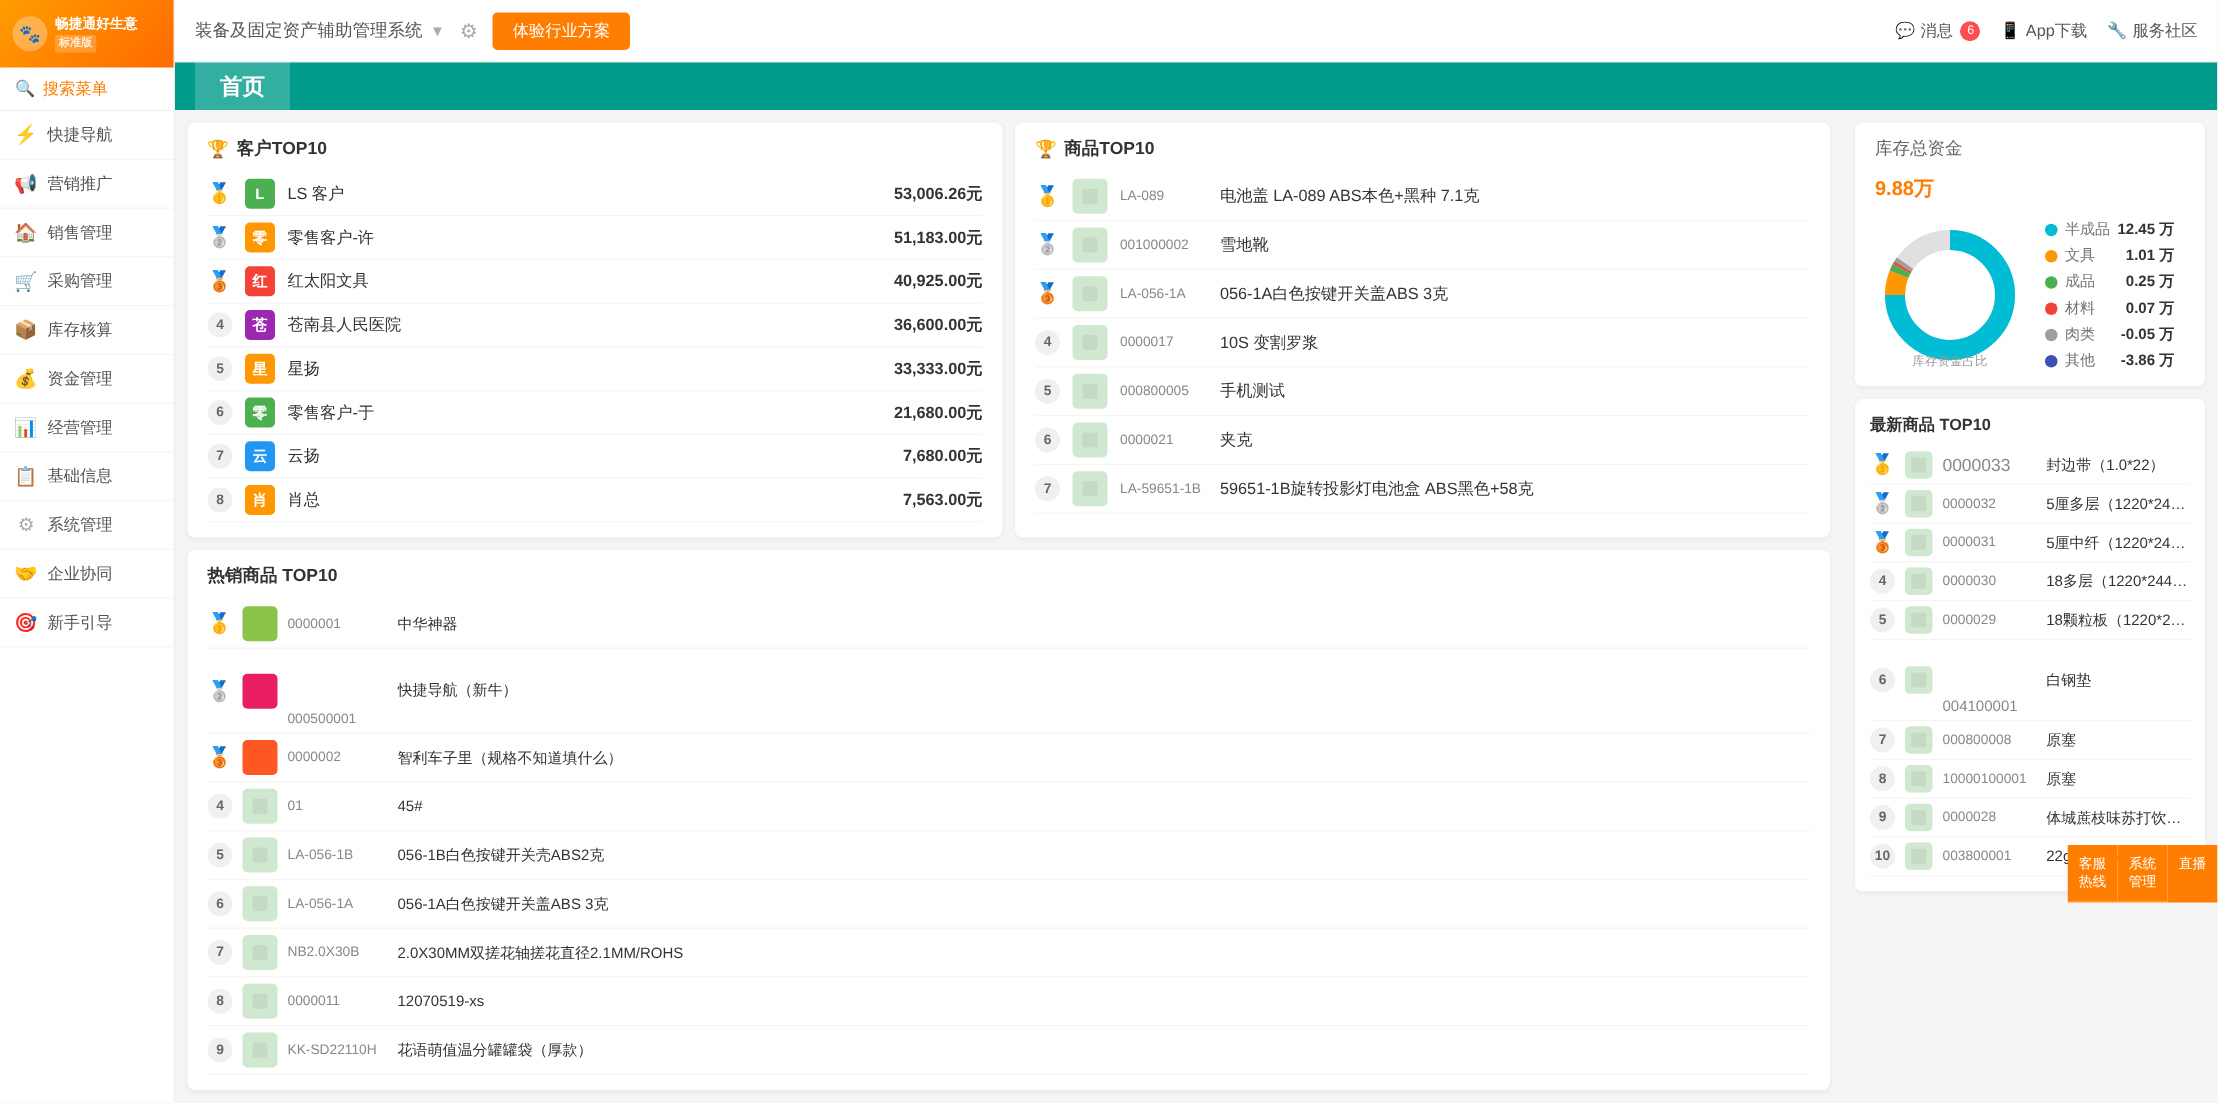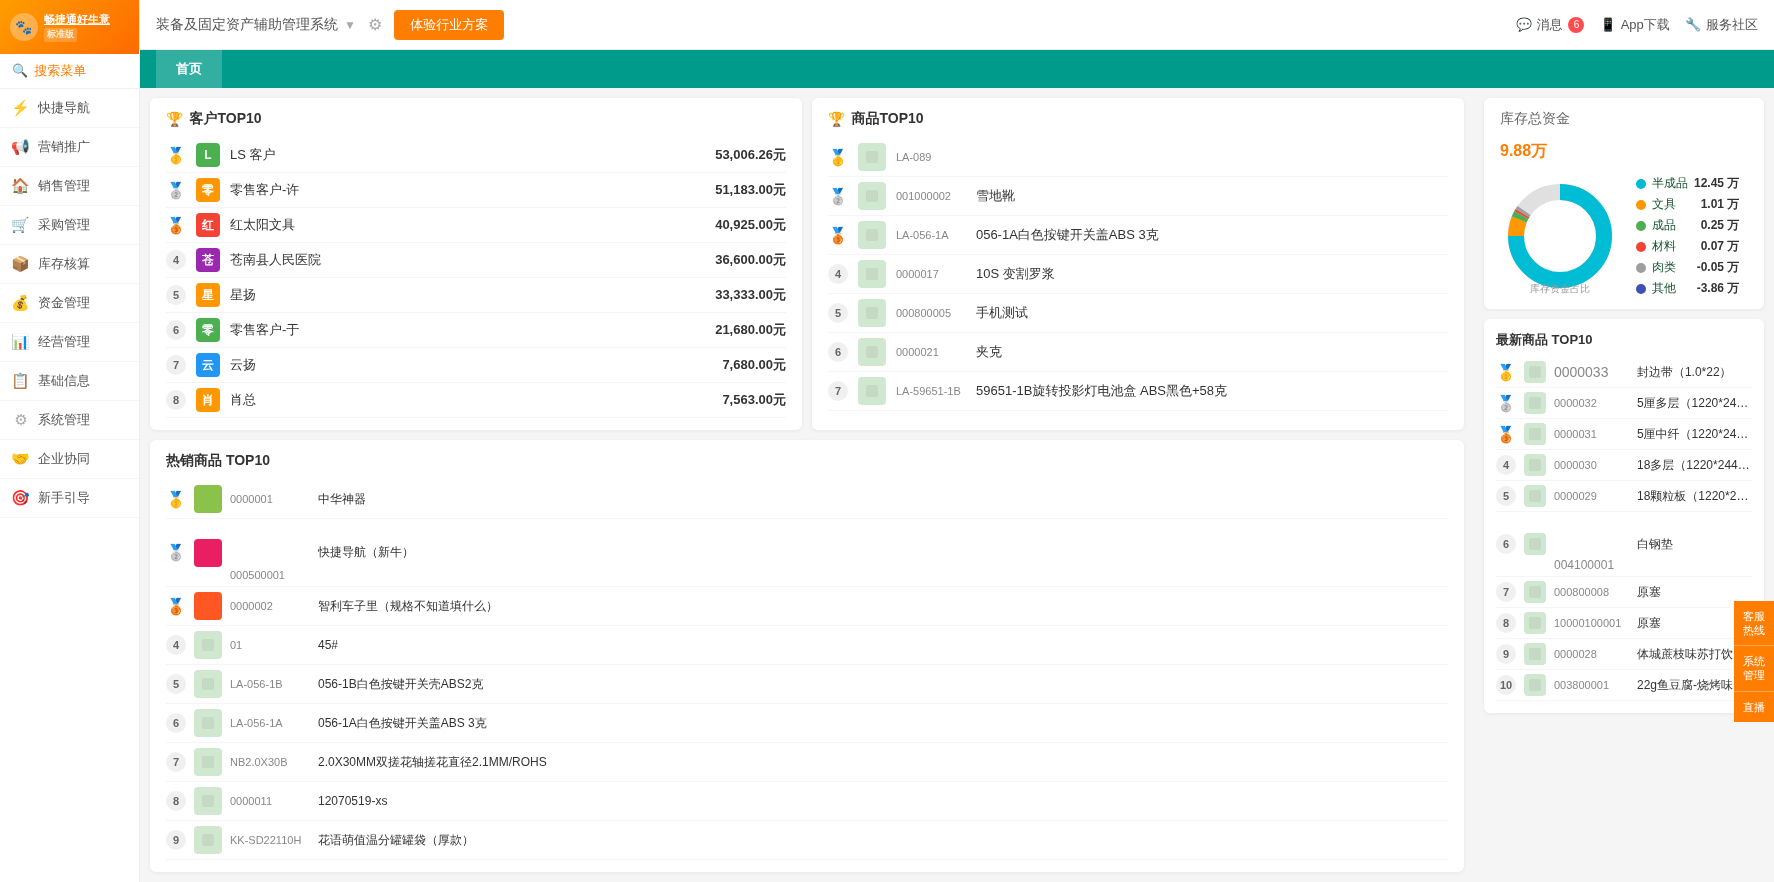--- a/index.html
+++ b/index.html
@@ -27,21 +27,21 @@
       font-weight: bold;
       min-height: 50px;
     }
     .sidebar-logo-icon {
       width: 28px; height: 28px;
       background: rgba(255,255,255,0.3);
       border-radius: 50%;
       display: flex; align-items: center; justify-content: center;
       font-size: 14px;
     }
-    .sidebar-logo-text { line-height: 1.3; font-size: 11px; text-decoration: underline; }
+    .sidebar-logo-text { line-height: 1.3; font-size: 11px; }
     .sidebar-logo-tag { font-size: 9px; color: rgba(255,255,255,0.8); background: rgba(255,255,255,0.2); border-radius: 2px; padding: 1px 3px; margin-top: 2px; display: inline-block; }
 
     .sidebar-item {
       display: flex; align-items: center; gap: 8px;
       padding: 10px 12px;
       cursor: pointer;
       color: #555;
       border-bottom: 1px solid #f5f5f5;
       transition: background 0.2s;
     }
@@ -104,21 +104,21 @@
     .navtabs {
       background: #009b8b;
       display: flex; align-items: center;
       padding: 0 16px;
       height: 38px;
       flex-shrink: 0;
     }
     .navtab {
       padding: 0 20px; height: 54px;
       display: flex; align-items: center;
-      color: rgba(255,255,255,0.85); cursor: pointer; font-size: 13px;
+      color: rgba(255,255,255,0.85); cursor: pointer; font-size: 18px;
     }
     .navtab.active {
       background: rgba(255,255,255,0.2); color: #fff; font-weight: bold;
     }
 
     
     .content {
       flex: 1; overflow-y: auto;
       display: flex; gap: 0;
       background: #f5f5f5;
@@ -199,21 +199,21 @@
     .inventory-value { font-size: 26px; font-weight: bold; color: #333; margin-bottom: 12px; }
     .inventory-value span { font-size: 16px; color: #ff7d00; }
 
     
     .donut-section { display: flex; align-items: center; gap: 16px; }
     .donut-container { position: relative; width: 120px; height: 120px; flex-shrink: 0; }
     .donut-label { position: absolute; bottom: 0; left: 50%; transform: translateX(-50%); font-size: 10px; color: #999; white-space: nowrap; }
     .legend { display: flex; flex-direction: column; gap: 4px; font-size: 12px; }
     .legend-item { display: flex; align-items: center; gap: 6px; }
     .legend-dot { width: 10px; height: 10px; border-radius: 50%; flex-shrink: 0; }
-    .legend-name { color: #14532d; flex: 1; }
+    .legend-name { color: #737373; flex: 1; }
     .legend-val { color: #333; font-weight: bold; }
 
     
     .list-scroll { max-height: 320px; overflow-y: auto; }
 
     
     .right-panel-card {
       background: #fff; border-radius: 6px;
       padding: 12px; box-shadow: 0 1px 4px rgba(0,0,0,0.06);
     }
@@ -224,21 +224,21 @@
     }
 
     .new-product-item {
       display: flex; align-items: center; gap: 8px;
       padding: 4px 0; border-bottom: 1px solid #f5f5f5; font-size: 12px;
     }
 
     
     .float-btns {
       position: fixed; right: 0; bottom: 160px;
-      display: flex; flex-direction: column; gap: 0;
+      display: flex; flex-direction: row; gap: 0;
       z-index: 100;
       margin-left: 32px;
     }
     .float-btn {
       background: #ff7d00; color: #fff;
       width: 40px; padding: 8px 4px;
       text-align: center; font-size: 11px;
       cursor: pointer; line-height: 1.3;
       border-bottom: 1px solid rgba(255,255,255,0.3);
     }
@@ -411,20 +411,21 @@
           </div>
           <div id="goods-list" class="list-scroll">
               <div class="ranked-item">
     <span style="color:#ffd700;font-size:16px;">🥇</span>
     <div class="product-thumb-placeholder">
       <svg width="16" height="16" viewBox="0 0 16 16">
                     <rect x="2" y="2" width="12" height="12" rx="2" fill="#c5d9c5"></rect>
                   </svg>
     </div>
     <span style="color:#888;font-size:11px;min-width:70px;">LA-089</span>
+    <span class="rank-name">电池盖 LA-089 ABS本色+黑种 7.1克</span>
   </div>
               <div class="ranked-item">
     <span style="color:#c0c0c0;font-size:16px;">🥈</span>
     <div class="product-thumb-placeholder">
       <svg width="16" height="16" viewBox="0 0 16 16">
                     <rect x="2" y="2" width="12" height="12" rx="2" fill="#c5d9c5"></rect>
                   </svg>
     </div>
     <span style="color:#888;font-size:11px;min-width:70px;">001000002</span>
     <span class="rank-name">雪地靴</span>

